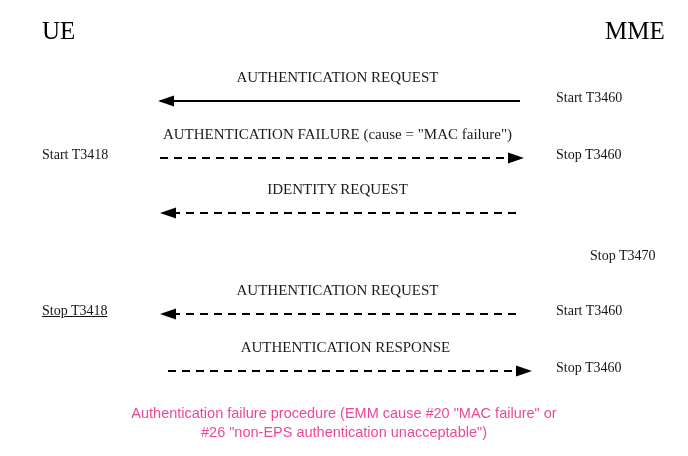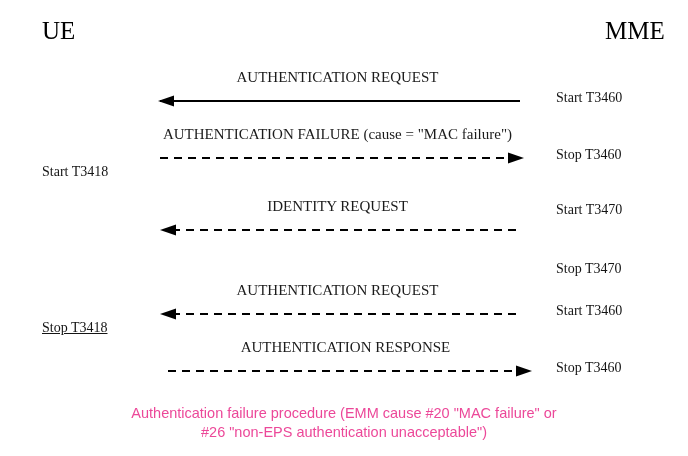--- a/index.html
+++ b/index.html
@@ -31,21 +31,21 @@
 
   
   .timer-label {
     position: absolute;
     font-family: "Liberation Serif", "DejaVu Serif", serif;
     font-size: 14px;
     line-height: 1;
     color: #141414;
     white-space: nowrap;
   }
-  .timer-left  { left: 42px; margin-top: 17px; }
+  .timer-left  { left: 42px; }
   .timer-right { left: 556px; }
 
   
   .msg-row {
     position: absolute;
     left: 0;
     width: 688px;
     height: 40px;
   }
   .msg-label {
@@ -105,30 +105,29 @@
   <div class="msg-row" style="top:127px;">
     <div class="msg-label">AUTHENTICATION FAILURE (cause = "MAC failure")</div>
     <svg class="msg-arrow" viewBox="0 0 688 18">
       <line x1="160" y1="9" x2="512" y2="9" stroke="#000000" stroke-width="2" stroke-dasharray="8,6"></line>
       <polygon points="524,9 508,3.5 508,14.5" fill="#000000"></polygon>
     </svg>
   </div>
   <div class="timer-label timer-left" style="top:148px;">Start T3418</div>
   <div class="timer-label timer-right" style="top:148px;">Stop T3460</div>
 
-  <div class="msg-row" style="top:182px;margin-top:17px;">
+  <div class="msg-row" style="top:182px;">
     <div class="msg-label">IDENTITY REQUEST</div>
     <svg class="msg-arrow" viewBox="0 0 688 18">
       <line x1="172" y1="9" x2="520" y2="9" stroke="#000000" stroke-width="2" stroke-dasharray="8,6"></line>
       <polygon points="160,9 176,3.5 176,14.5" fill="#000000"></polygon>
     </svg>
   </div>
-  <div class="timer-label timer-right" style="top:203px;">Start T3470</div>
 
-  <div class="timer-label timer-right" style="top:262px;">Stop T3470</div>
+  <div class="timer-label timer-right" style="top:249px;margin-left:34px;">Stop T3470</div>
 
   <div class="msg-row" style="top:283px;">
     <div class="msg-label">AUTHENTICATION REQUEST</div>
     <svg class="msg-arrow" viewBox="0 0 688 18">
       <line x1="172" y1="9" x2="520" y2="9" stroke="#000000" stroke-width="2" stroke-dasharray="8,6"></line>
       <polygon points="160,9 176,3.5 176,14.5" fill="#000000"></polygon>
     </svg>
   </div>
   <div class="timer-label timer-left" style="top:304px;text-decoration:underline;">Stop T3418</div>
   <div class="timer-label timer-right" style="top:304px;">Start T3460</div>

